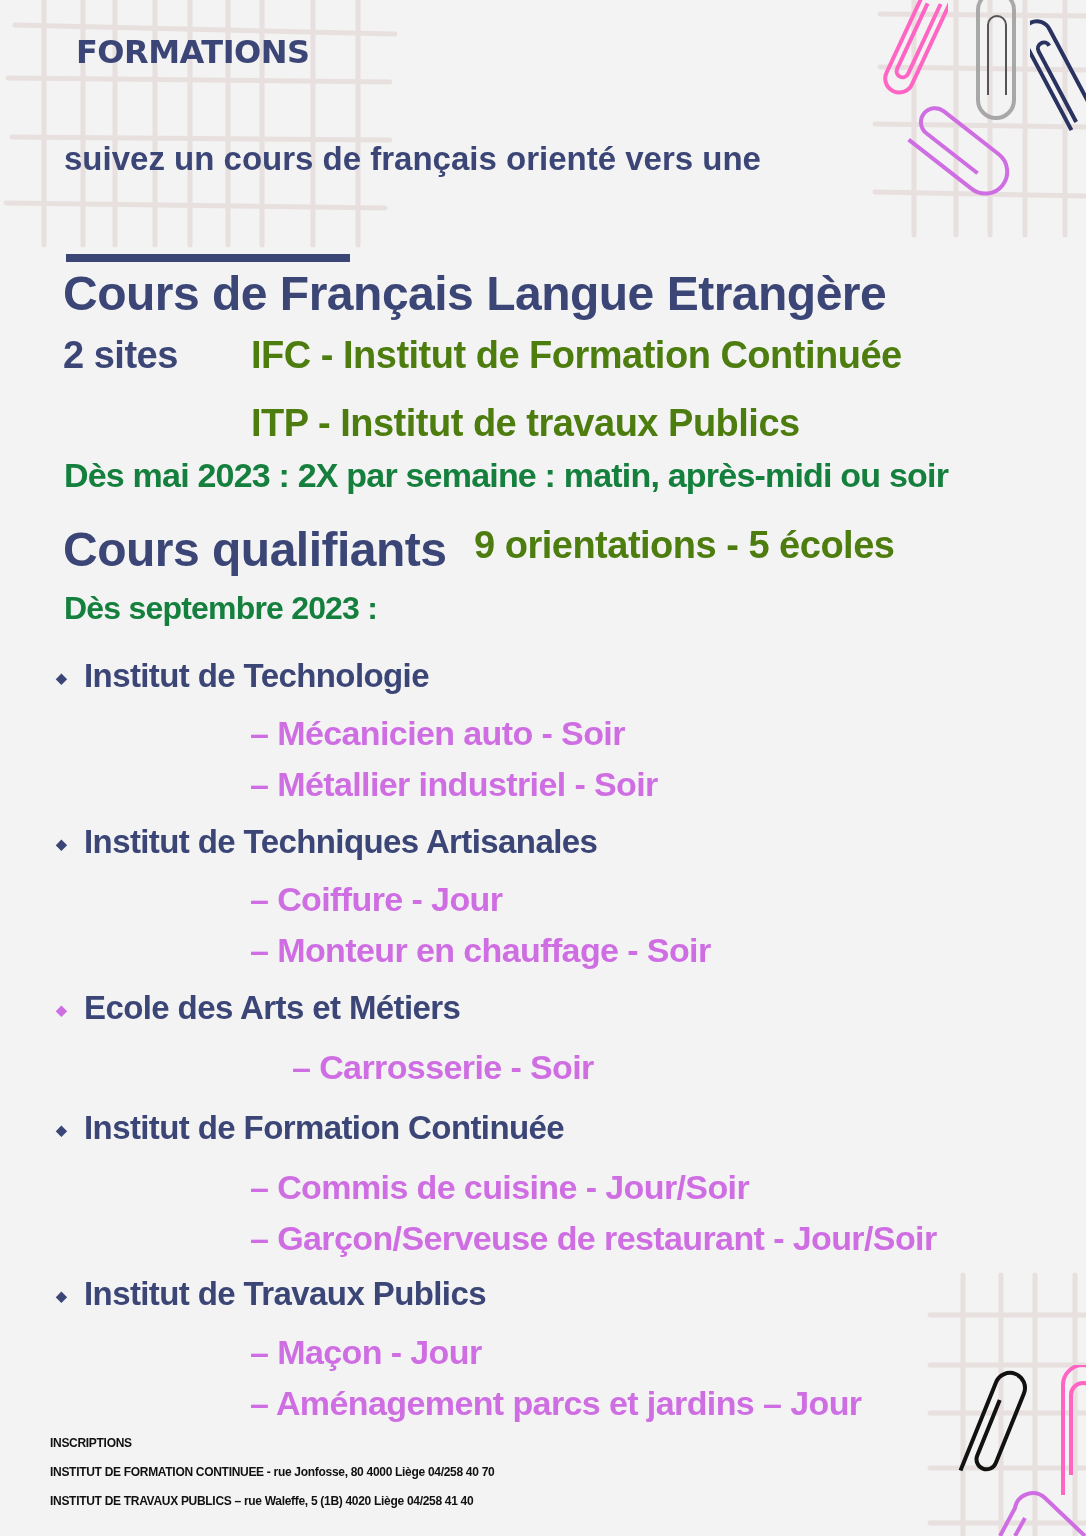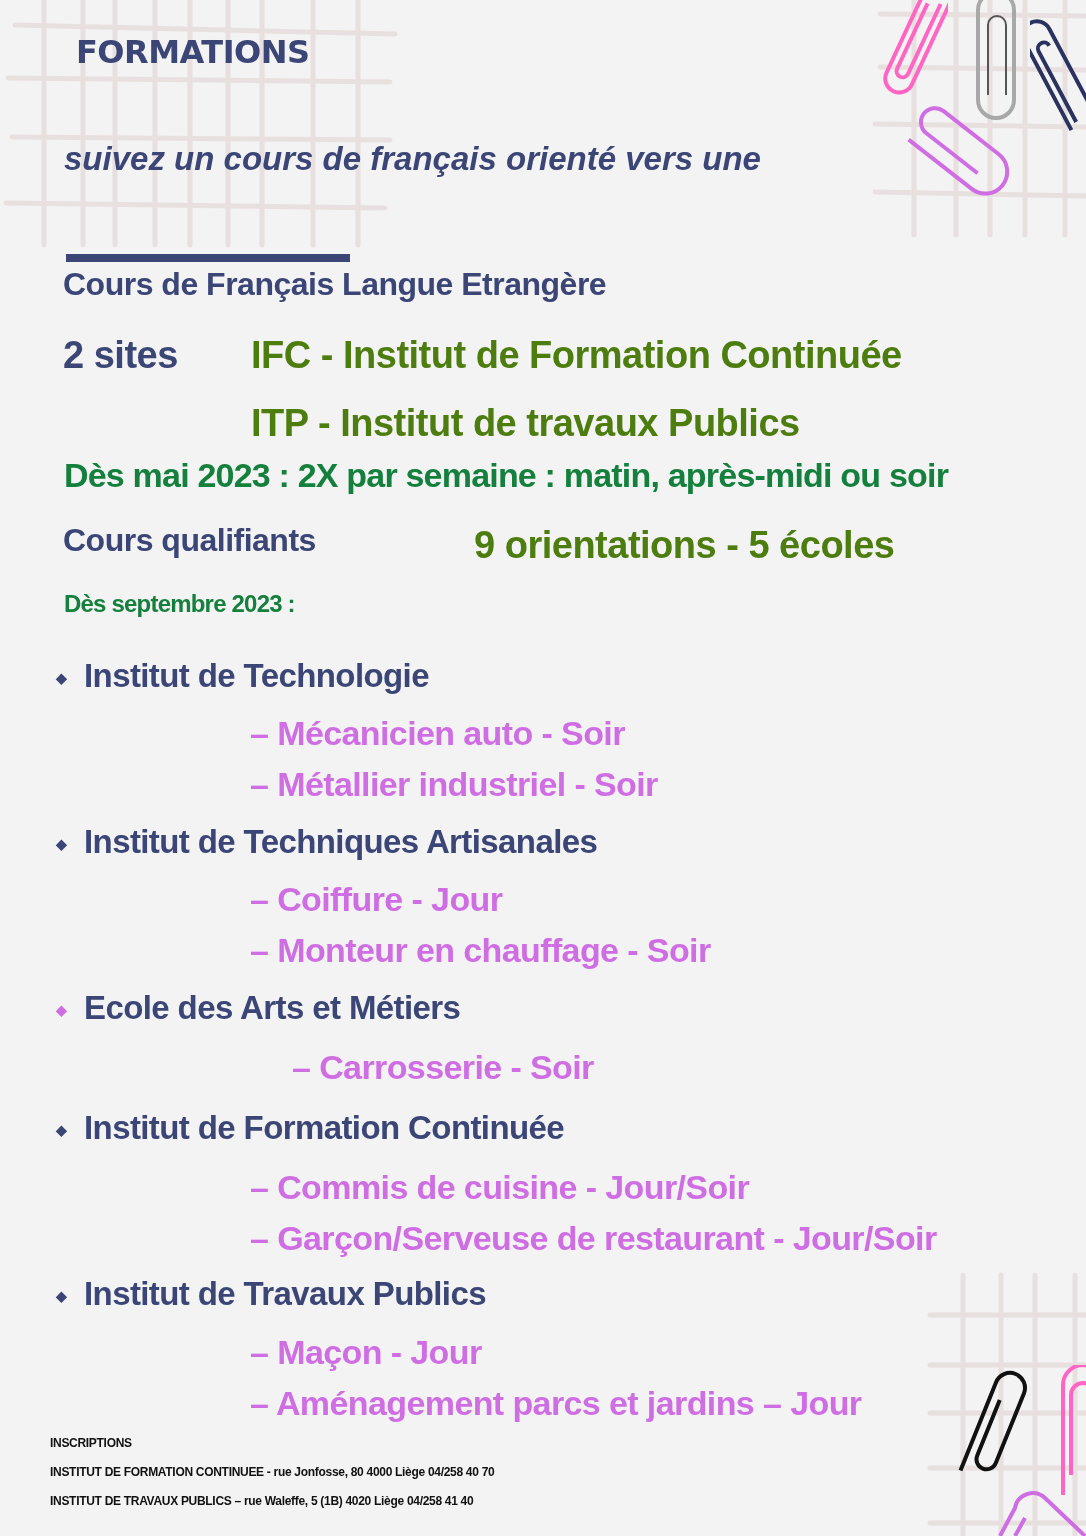--- a/index.html
+++ b/index.html
@@ -4,23 +4,23 @@
   <style>
     html, body { margin:0; padding:0; }
     body { width:1086px; height:1536px; background:#f3f3f3; position:relative; overflow:hidden; font-family:"Liberation Sans", sans-serif; }
     .grid { position:absolute; pointer-events:none; }
     .abs { position:absolute; white-space:nowrap; }
     .navy { color:#3b4677; }
     .purple { color:#4d7c0f; }
     .pink { color:#15803d; }
     .lilac { color:#cf6ee3; }
     .title { left:76px; top:30px; font-size:32px; font-weight:bold; line-height:44px; font-family:"DejaVu Sans", sans-serif; letter-spacing:-0.5px; }
-    .subtitle { left:64px; top:134px; font-size:33px; font-weight:bold; line-height:49px;font-style:italic; }
+    .subtitle { left:64px; top:134px; font-size:33px; font-weight:bold; line-height:49px; }
     .rule { left:66px; top:254px; width:284px; height:8px; background:#3b4677; }
-    .h2 { font-size:32px; font-weight:bold; letter-spacing:-0.5px; }
+    .h2 { font-size:48px; font-weight:bold; letter-spacing:-0.5px; }
     .h3 { font-size:38px; font-weight:bold; letter-spacing:-0.5px; }
     .pinkline { font-size:34px; font-weight:bold; letter-spacing:-0.8px; }
     .school { left:56px; font-size:33px; font-weight:bold; letter-spacing:-0.6px; }
     .school .bullet { display:inline-block; width:28px; font-size:14px; vertical-align:middle; }
     .prog { left:250px; font-size:34px; font-weight:bold; letter-spacing:-0.6px; }
     .footer { left:50px; font-size:12px; font-weight:bold; color:#111; letter-spacing:-0.3px; }
   </style>
 </head>
 <body>
 
@@ -119,21 +119,21 @@
 <div class="abs rule"></div>
 
 <div class="abs h2 navy" style="left:63px;top:266px;">Cours de Français Langue Etrangère</div>
 <div class="abs h3 navy" style="left:63px;top:334px;">2 sites</div>
 <div class="abs h3 purple" style="left:251px;top:334px;">IFC - Institut de Formation Continuée</div>
 <div class="abs h3 purple" style="left:251px;top:402px;">ITP - Institut de travaux Publics</div>
 <div class="abs pinkline pink" style="left:64px;top:456px;">Dès mai 2023 : 2X par semaine : matin, après-midi ou soir</div>
 
 <div class="abs h2 navy" style="left:63px;top:522px;">Cours qualifiants</div>
 <div class="abs h3 purple" style="left:474px;top:524px;">9 orientations - 5 écoles</div>
-<div class="abs pinkline pink" style="left:64px;top:590px;font-size:24px;text-align:right;">Dès septembre 2023 :</div>
+<div class="abs pinkline pink" style="left:64px;top:590px;font-size:32px;text-align:right;">Dès septembre 2023 :</div>
 
 <div class="abs school navy" style="top:657px;">
   <span class="bullet">◆</span><span>Institut de Technologie</span>
 </div>
 <div class="abs prog lilac" style="top:714px;">– Mécanicien auto - Soir</div>
 <div class="abs prog lilac" style="top:765px;">– Métallier industriel - Soir</div>
 
 <div class="abs school navy" style="top:823px;">
   <span class="bullet">◆</span><span>Institut de Techniques Artisanales</span>
 </div>

